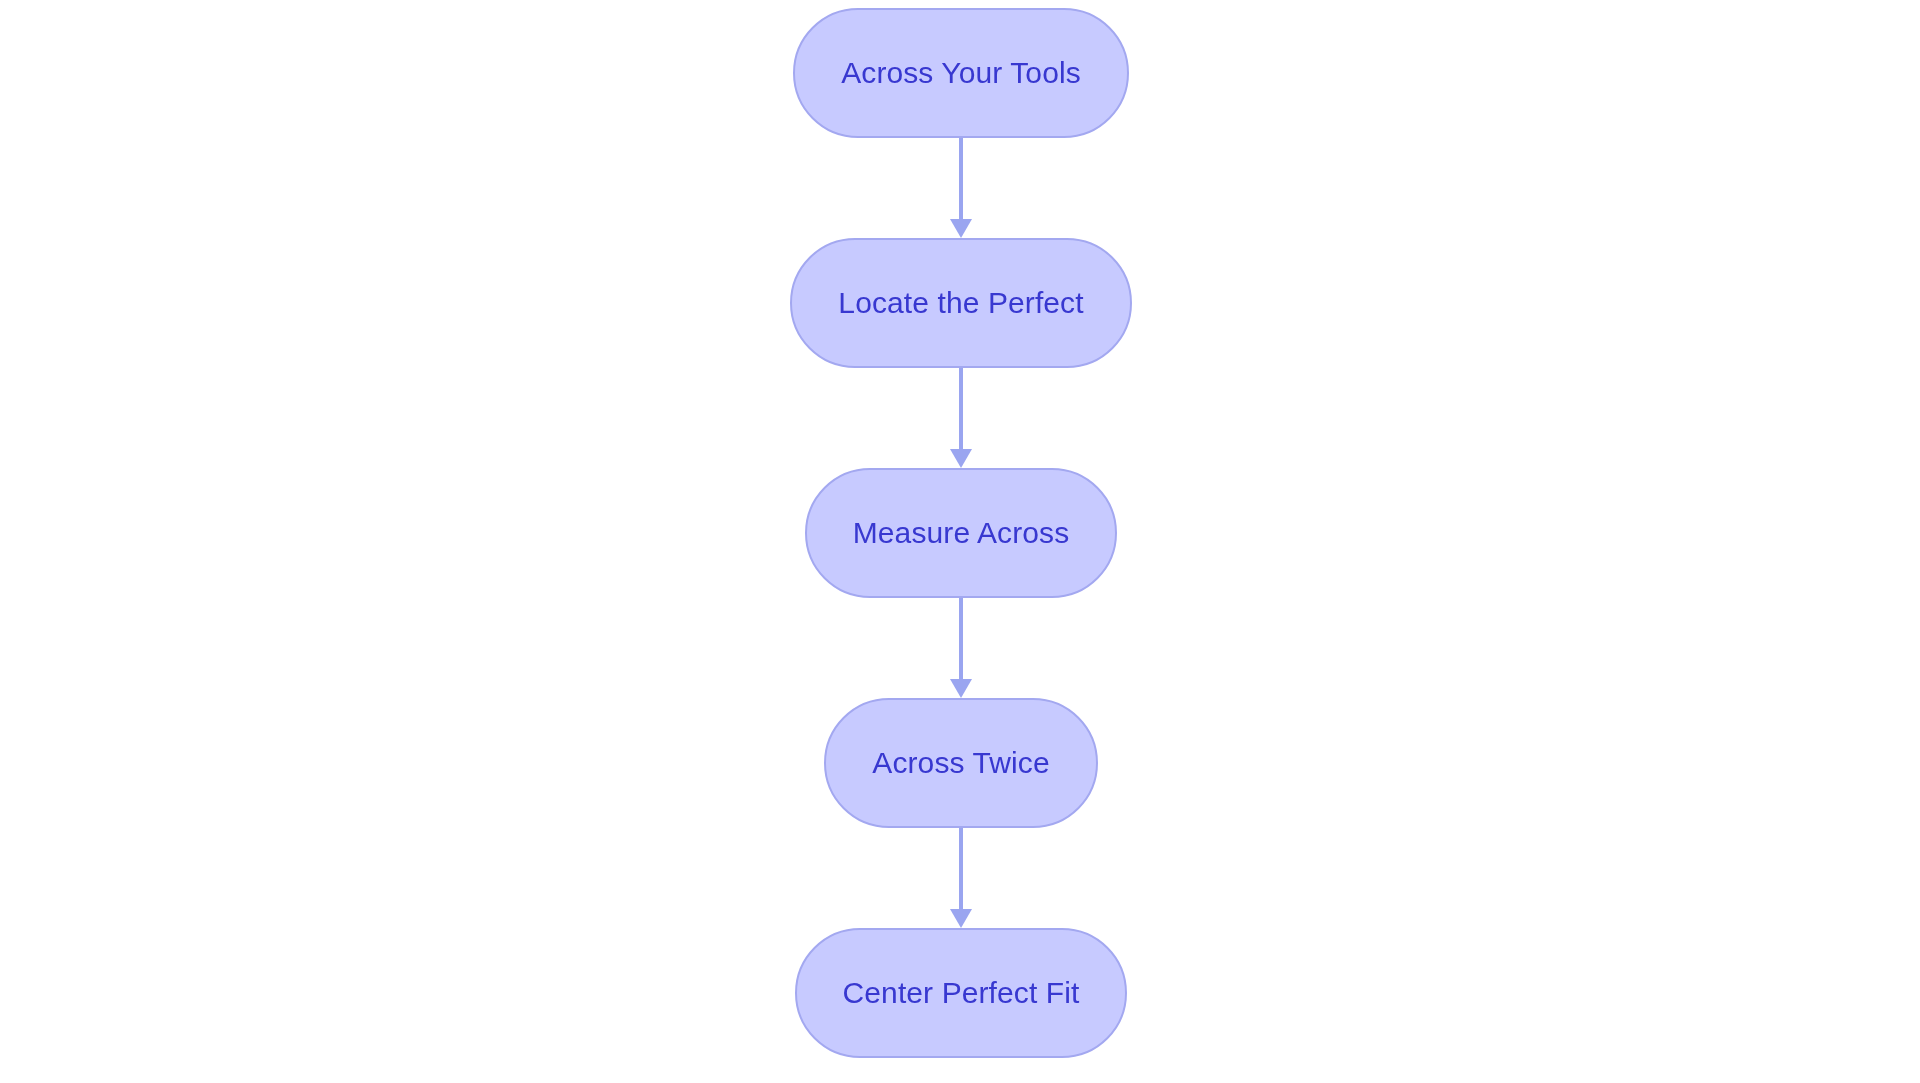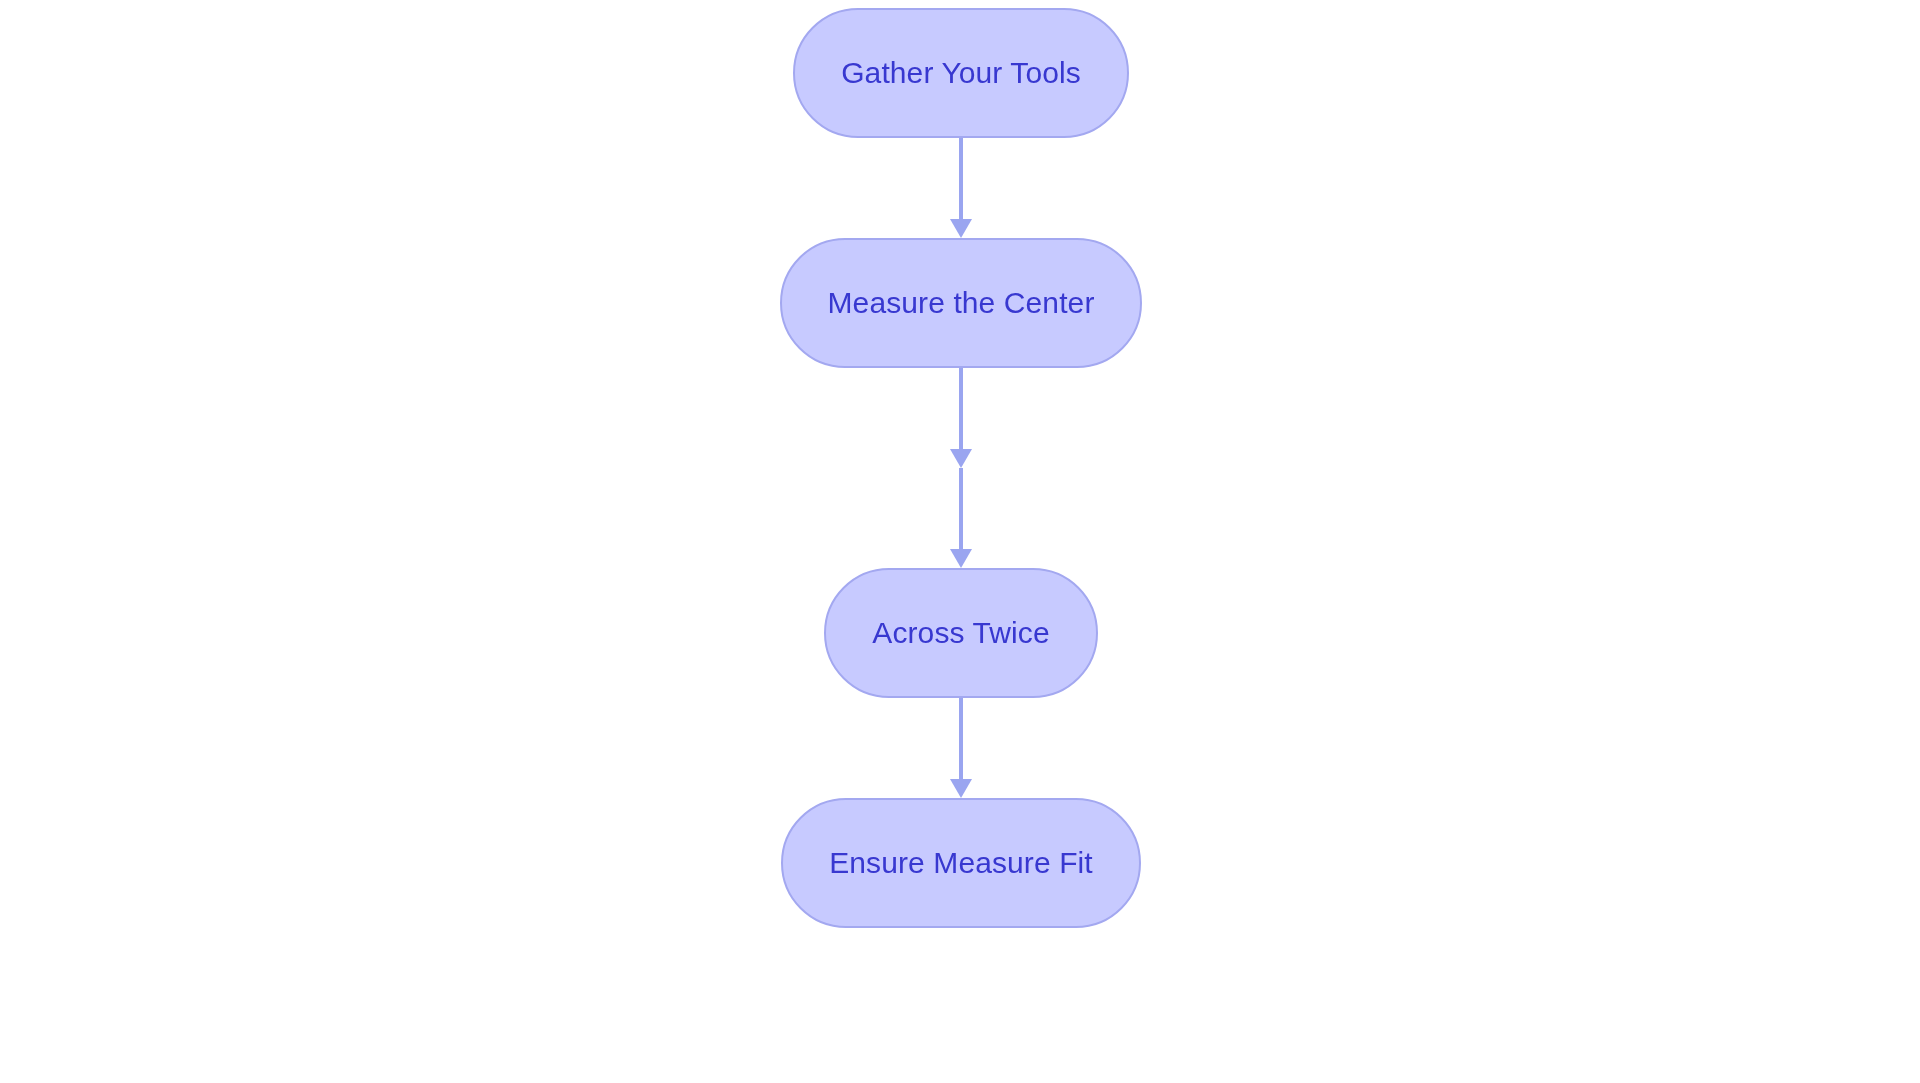--- a/index.html
+++ b/index.html
@@ -93,50 +93,53 @@
     border-top: 19px solid #9aa5f0;
   }
 </style>
 </head>
 <body>
 
 <div id="flowchart-canvas">
   <div class="flow-chain">
 
     <div class="node">
-      <span class="node-label">Gather Your Tools</span>
+      <span class="node-label">Across Your Tools</span>
     </div>
 
     <div class="connector">
       <span class="connector-line"></span>
       <span class="connector-head"></span>
     </div>
 
     <div class="node">
-      <span class="node-label">Measure the Center</span>
+      <span class="node-label">Locate the Perfect</span>
     </div>
 
     <div class="connector">
       <span class="connector-line"></span>
       <span class="connector-head"></span>
     </div>
 
+    <div class="node">
+      <span class="node-label">Measure Across</span>
+    </div>
 
     <div class="connector">
       <span class="connector-line"></span>
       <span class="connector-head"></span>
     </div>
 
     <div class="node">
       <span class="node-label">Across Twice</span>
     </div>
 
     <div class="connector">
       <span class="connector-line"></span>
       <span class="connector-head"></span>
     </div>
 
     <div class="node">
-      <span class="node-label">Ensure Measure Fit</span>
+      <span class="node-label">Center Perfect Fit</span>
     </div>
 
   </div>
 </div>
 
 </body></html>

